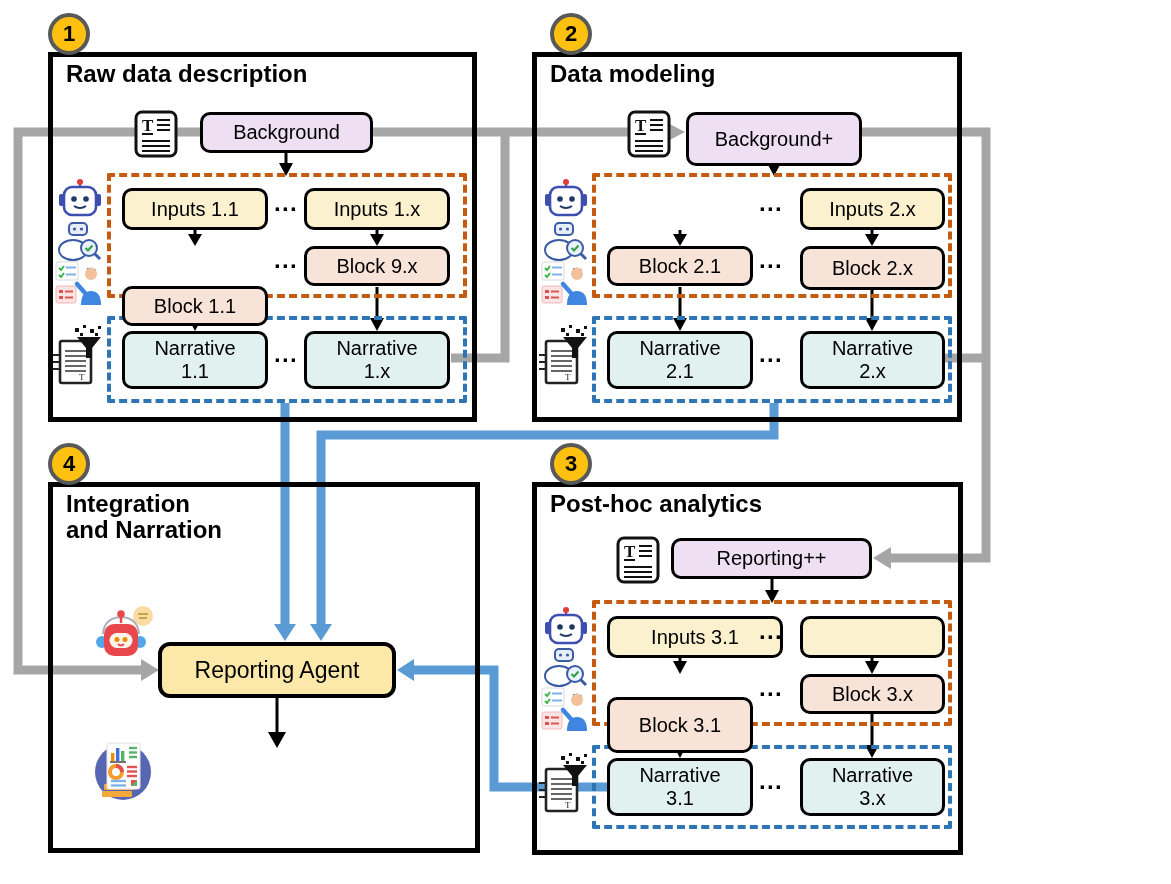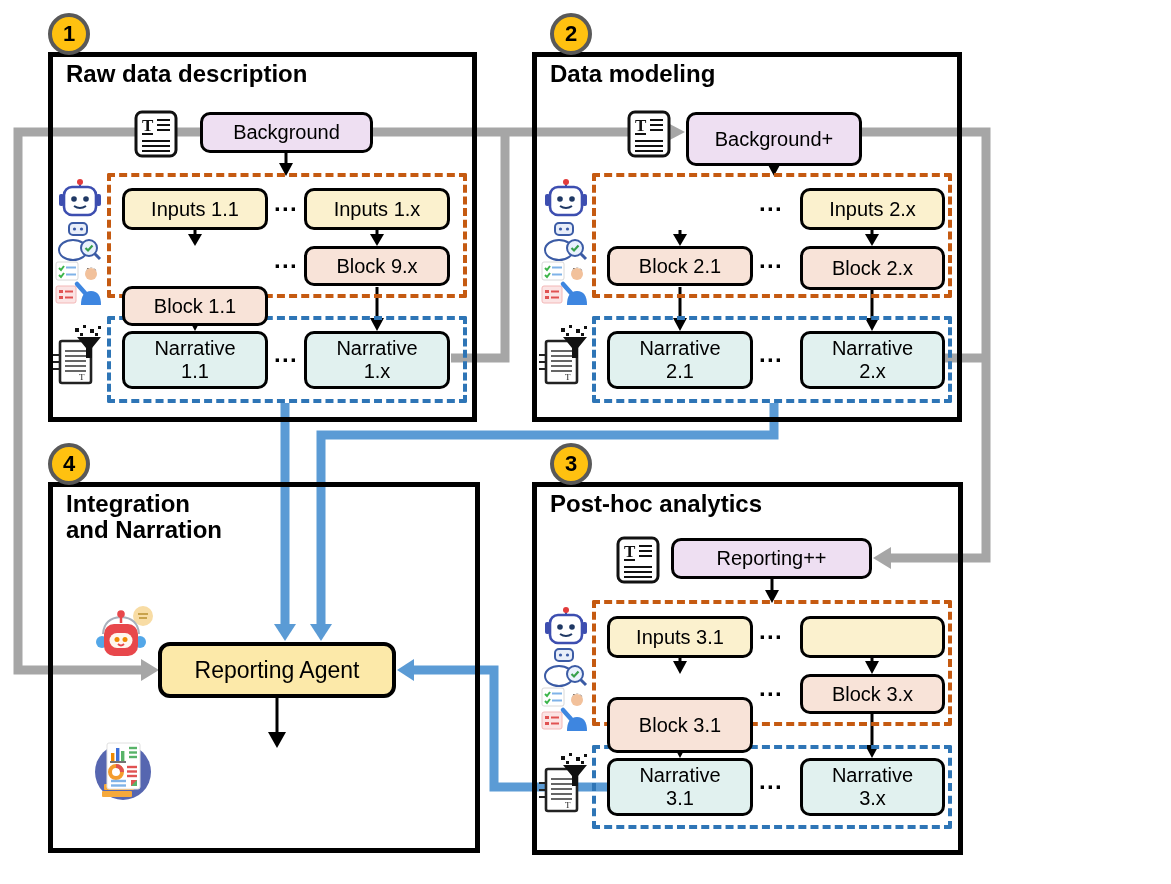--- a/index.html
+++ b/index.html
@@ -280,21 +280,21 @@
     </svg>
   <svg class="icon" style="left:537px;top:325px;width:52px;height:64px;" viewBox="0 0 52 64">
       <use href="#sym-doc-funnel"></use>
     </svg>
 
   <svg class="icon" style="left:616px;top:536px;width:44px;height:48px;" viewBox="0 0 44 48">
       <use href="#sym-doc"></use>
     </svg>
   <div class="box bgbox" style="left:671px;top:538px;width:201px;height:41px;">Reporting++</div>
   <div class="dashed-o" style="left:592px;top:600px;width:360px;height:126px;"></div>
-  <div class="box inbox" style="left:607px;top:616px;width:146px;height:42px;">Inputs 3.1</div>
+  <div class="box inbox" style="left:607px;top:616px;width:176px;height:42px;">Inputs 3.1</div>
   <div class="dots" style="left:749px;top:625px;width:44px;height:24px;">···</div>
   <div class="box inbox" style="left:800px;top:616px;width:145px;height:42px;"></div>
   <div class="box blbox" style="left:607px;top:674px;width:146px;height:56px;margin-top:23px;">Block 3.1</div>
   <div class="dots" style="left:749px;top:682px;width:44px;height:24px;">···</div>
   <div class="box blbox" style="left:800px;top:674px;width:145px;height:40px;">Block 3.x</div>
   <div class="dashed-b" style="left:592px;top:745px;width:360px;height:84px;"></div>
   <div class="box nrbox" style="left:607px;top:758px;width:146px;height:58px;">
     <span>Narrative</span>
     <span>3.1</span>
   </div>

